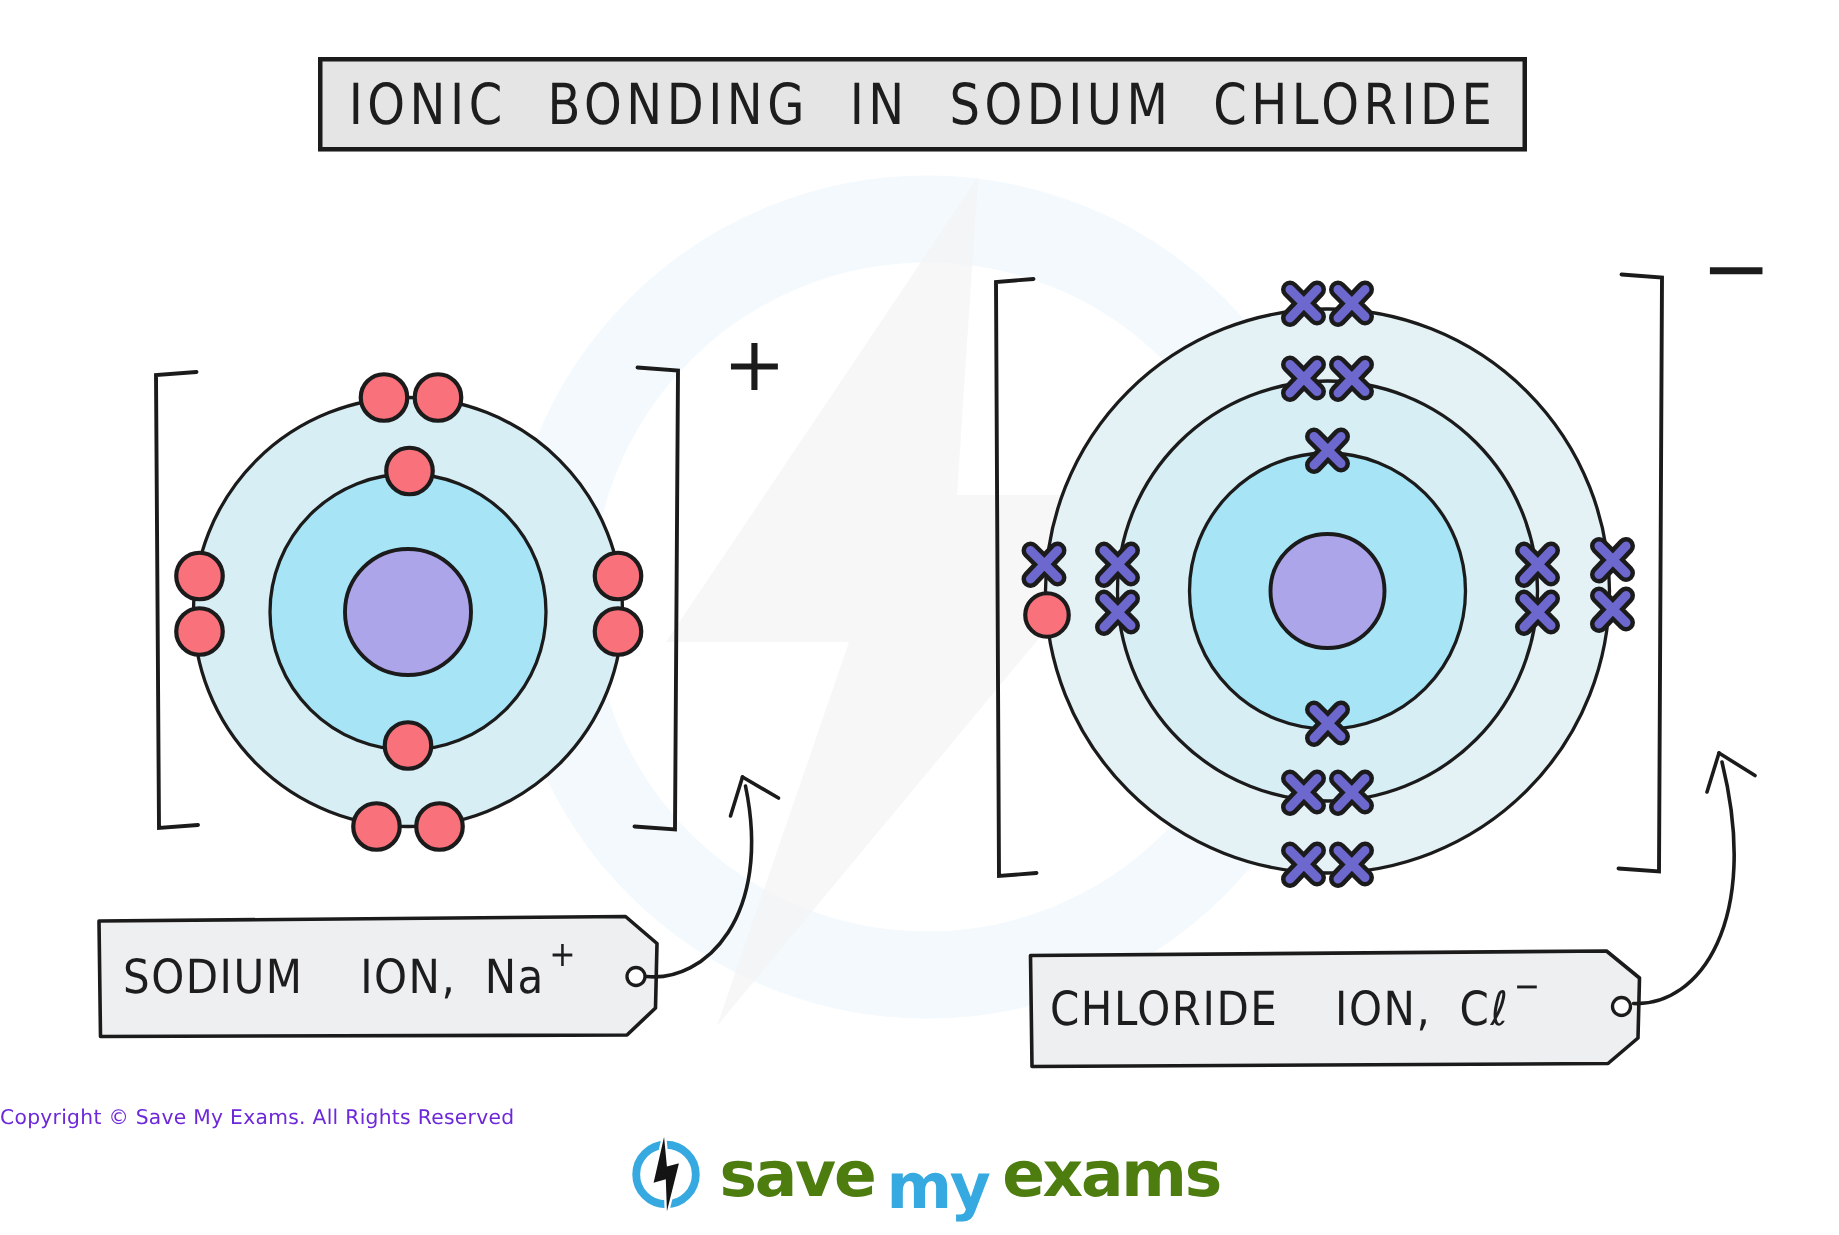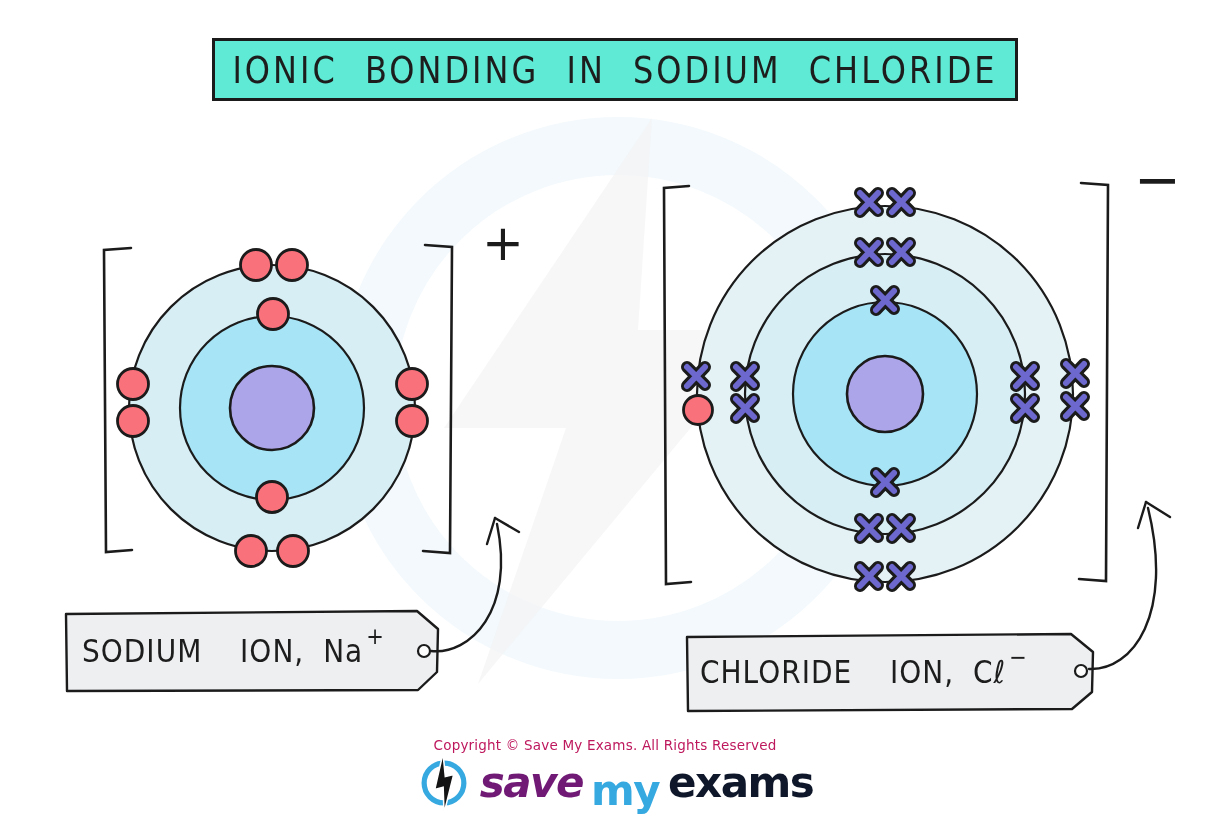--- a/index.html
+++ b/index.html
@@ -30,22 +30,22 @@
     position:absolute;display:flex;align-items:center;color:#1d1d1d;
     font-size:28px;letter-spacing:1px;word-spacing:9px;transform:scaleY(1.12);
   }
   .tag-text .pre{white-space:pre;}
   .tag-text sup{font-size:21px;position:relative;top:-13px;margin-left:3px;}
   .tag-na{left:82px;top:612px;width:340px;height:78px;}
   .tag-cl{left:700px;top:634px;width:375px;height:76px;}
 
   
   .copyright{
-    position:absolute;left:0;right:16px;top:737px;text-align:center;
-    font-size:13.5px;color:#be185d;letter-spacing:0.2px;
+    position:absolute;left:0;right:16px;top:737px;
+    font-size:13.5px;color:#6d28d9;letter-spacing:0.2px;
   }
   .logo{
     position:absolute;left:0;right:0;top:751px;height:64px;
     display:flex;align-items:center;justify-content:center;
   }
   .logo span{font-size:42px;font-weight:bold;letter-spacing:-1.5px;line-height:1;}
   .logo .w1{margin-left:8px;margin-top:16px;}
   .logo .w2{margin-left:9px;}
   .logo-icon{margin-right:5px;}
 </style>
@@ -171,21 +171,21 @@
       <path d="M 495 518 L 487 544"></path>
       <path d="M 495 518 L 519 532"></path>
     </g>
     <g fill="none" stroke="#1b1b1b" stroke-width="2.4" stroke-linecap="round">
       <path d="M 1089 669 C 1133 671, 1174 614, 1148 508"></path>
       <path d="M 1146 502 L 1138 528"></path>
       <path d="M 1146 502 L 1170 517"></path>
     </g>
   </svg>
 
-  <div class="title-box" style="background: #5eead4; border-color: rgb(27, 27, 27); justify-content: center;">
+  <div class="title-box" style="background: #e5e5e5; border-color: rgb(27, 27, 27); justify-content: center;">
     <span>IONIC BONDING IN SODIUM CHLORIDE</span>
   </div>
 
   <div class="charge charge-na">+</div>
   <div class="charge charge-cl">−</div>
 
   <div class="tag-text tag-na">
     <span class="pre">SODIUM  ION, Na</span>
       <sup>+</sup>
   </div>
@@ -196,18 +196,18 @@
 
   <div class="copyright">Copyright © Save My Exams. All Rights Reserved</div>
 
   <div class="logo">
     <svg class="logo-icon" width="62" height="62" viewBox="-32 -32 64 64">
       <circle cx="0" cy="0" r="20.5" fill="none" stroke="#36A9E1" stroke-width="5.4"></circle>
       <g transform="rotate(-15)">
         <polygon points="7,-30 -11,4 -2,4 -8,30 12,-6 3,-6" fill="#141414" stroke="#ffffff" stroke-width="1.6"></polygon>
       </g>
     </svg>
-    <span class="w0" style="color: #701a75; font-style: italic;">save</span>
+    <span class="w0" style="color: #4d7c0f;">save</span>
     <span class="w1" style="color: rgb(54, 169, 225);">my</span>
-    <span class="w2" style="color: #0f172a;">exams</span>
+    <span class="w2" style="color: #4d7c0f;">exams</span>
   </div>
 
 </div>
 
 </body></html>

